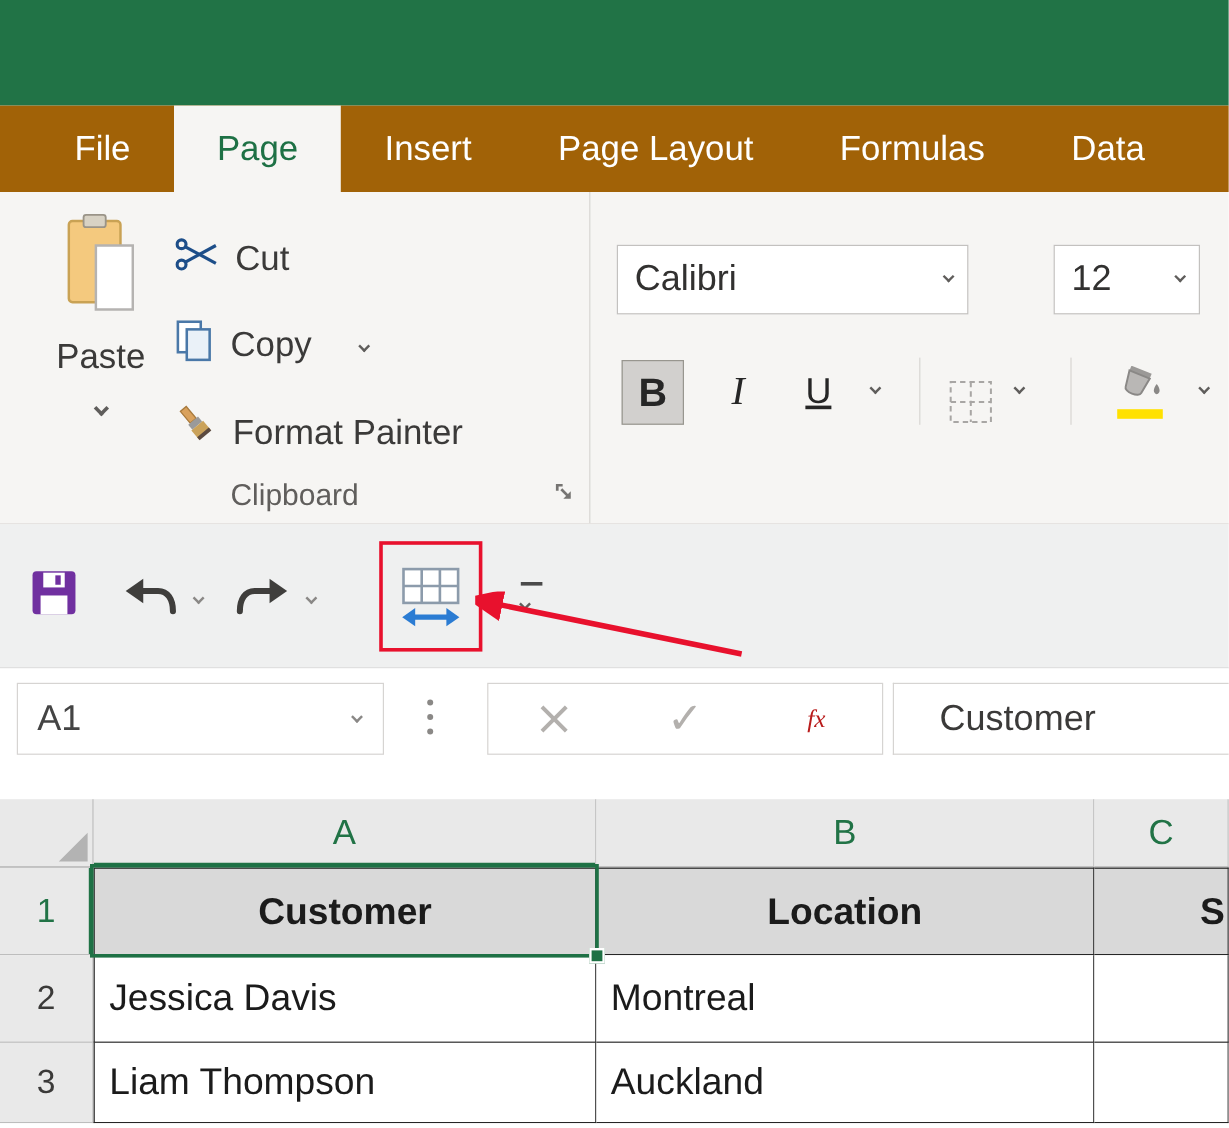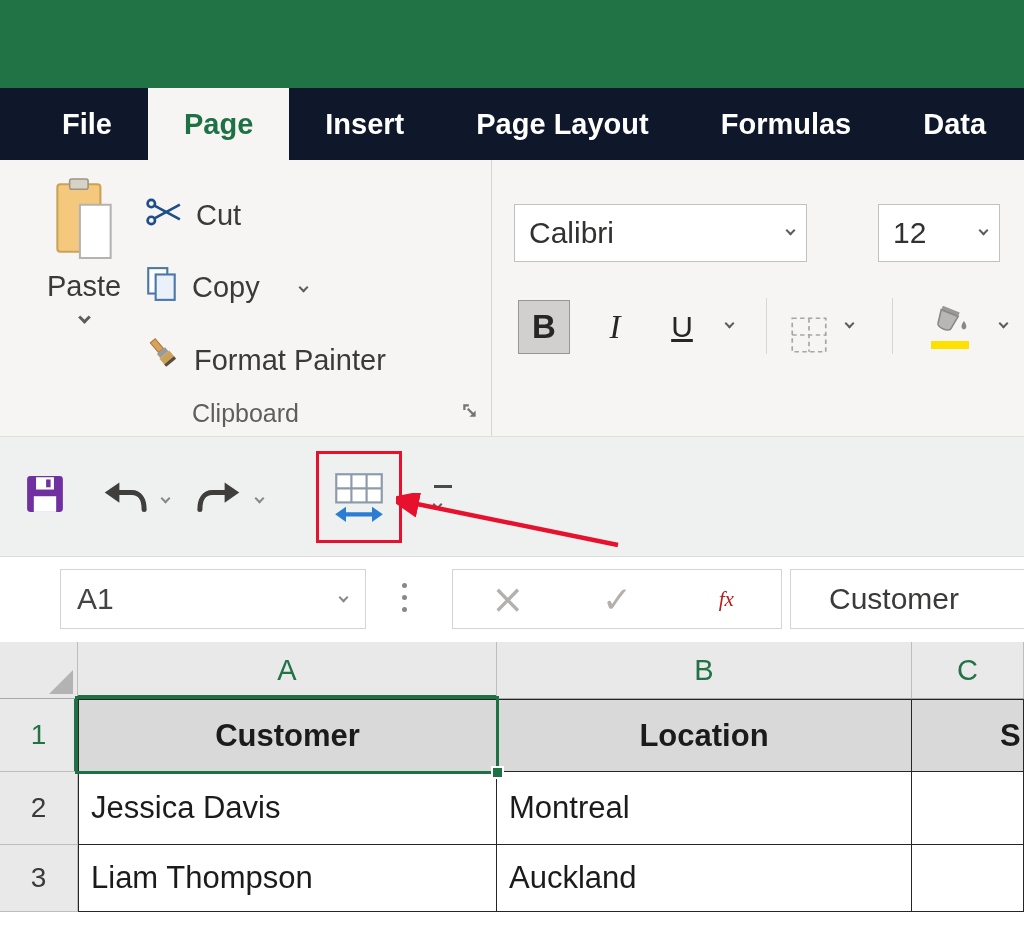--- a/index.html
+++ b/index.html
@@ -2,33 +2,33 @@
 <html><head>
 <meta charset="utf-8">
 <style>
   * { box-sizing: border-box; margin: 0; padding: 0; }
   html,body { width:1024px; height:940px; overflow:hidden; }
   body { font-family:"Liberation Sans", sans-serif; background:#fff; }
   .screen { position:relative; width:1024px; height:940px; overflow:hidden; }
 
   
   .titlebar { height:88px; background:#217346; }
-  .tabrow { height:72px; background:#0f172a; display:flex; padding-left:26px;font-weight:bold; }
+  .tabrow { height:72px; background:#a16207; display:flex; padding-left:26px; }
   .tab { display:flex; align-items:center; padding:0 36px; font-size:29px; color:#fff; white-space:nowrap; }
   .tab.active { background:#f6f5f3; color:#1e7145; }
 
   
   .ribbon { height:277px; background:#f6f5f3; display:flex; position:relative; border-bottom:1px solid #e1dfdd; }
   .grp { position:relative; height:100%; }
   .grp-clipboard { width:492px; border-right:1px solid #d8d6d3; }
   .grp-font { flex:1; }
   .grp-label { position:absolute; bottom:8px; left:0; right:0; text-align:center; font-size:25px; color:#605e5c; }
   .launcher { position:absolute; right:12px; bottom:12px; }
 
-  .paste-btn { position:absolute; left:24px; top:18px; width:120px; display:flex; flex-direction:column; align-items:center; }
+  .paste-btn { position:absolute; left:24px; top:18px; width:120px; display:flex; flex-direction:column; align-items:center;gap:11px; }
   .paste-label { font-size:29px; color:#3b3a39; margin-top:6px; }
   .clip-item { position:absolute; display:flex; align-items:center; gap:14px; font-size:29px; color:#3b3a39; }
   .cut-item { left:146px; top:36px; }
   .copy-item { left:146px; top:106px; }
   .fp-item { left:146px; top:176px;align-items:flex-end; }
 
   .chev { display:inline-block; width:9px; height:9px; border-right:3px solid #5f5d5b; border-bottom:3px solid #5f5d5b; transform:rotate(45deg); }
   .chev.lite { border-color:#8a8886; }
   .chev.sm { width:7px; height:7px; border-width:2px; }
 
@@ -58,21 +58,21 @@
   .qat-undo-chev { left:162px; top:58px; }
   .qat-redo { left:196px; top:42px; }
   .qat-redo-chev { left:256px; top:58px; }
   .qat-autofit { left:326px; top:22px; width:66px; height:76px; display:flex; flex-direction:column; align-items:center; justify-content:center; }
   .red-box { position:absolute; left:316px; top:14px; width:86px; height:92px; border:3px solid #e8112d; pointer-events:none; }
   .qat-more { position:absolute; left:434px; top:48px; width:18px; }
   .qat-more .bar { height:3px; background:#4a4a4a; margin-bottom:6px; }
   .anno-arrow { position:absolute; left:396px; top:56px; pointer-events:none; }
 
   
-  .frow { height:85px; background:#fff; position:relative;margin-left:46px; }
+  .frow { height:109px; background:#fff; position:relative; }
   .namebox { position:absolute; left:14px; top:12px; width:306px; height:60px; border:1px solid #d6d4d2; display:flex; align-items:center; padding-left:16px; font-size:30px; color:#444; }
   .namebox .chev { position:absolute; right:18px; top:24px; }
   .dots { position:absolute; left:356px; top:26px; display:flex; flex-direction:column; gap:7px; }
   .dots i { width:5px; height:5px; border-radius:50%; background:#8a8886; }
   .fxbox { position:absolute; left:406px; top:12px; width:330px; height:60px; border:1px solid #d6d4d2; display:flex; }
   .fxbox > div { flex:1; display:flex; align-items:center; justify-content:center; }
   .x-glyph { font-size:40px; color:#b3b0ad; font-family:"DejaVu Sans", sans-serif; }
   .check-glyph { font-size:36px; color:#b3b0ad; font-family:"DejaVu Sans", sans-serif; }
   .fx-glyph { font-size:21px; color:#b91c1c; font-style:italic; font-family:"Liberation Serif", serif; }
   .fbar { position:absolute; left:744px; top:12px; width:280px; height:60px; border:1px solid #d6d4d2; border-right:none; display:flex; align-items:center; padding-left:38px; font-size:30px; color:#3b3a39; }

